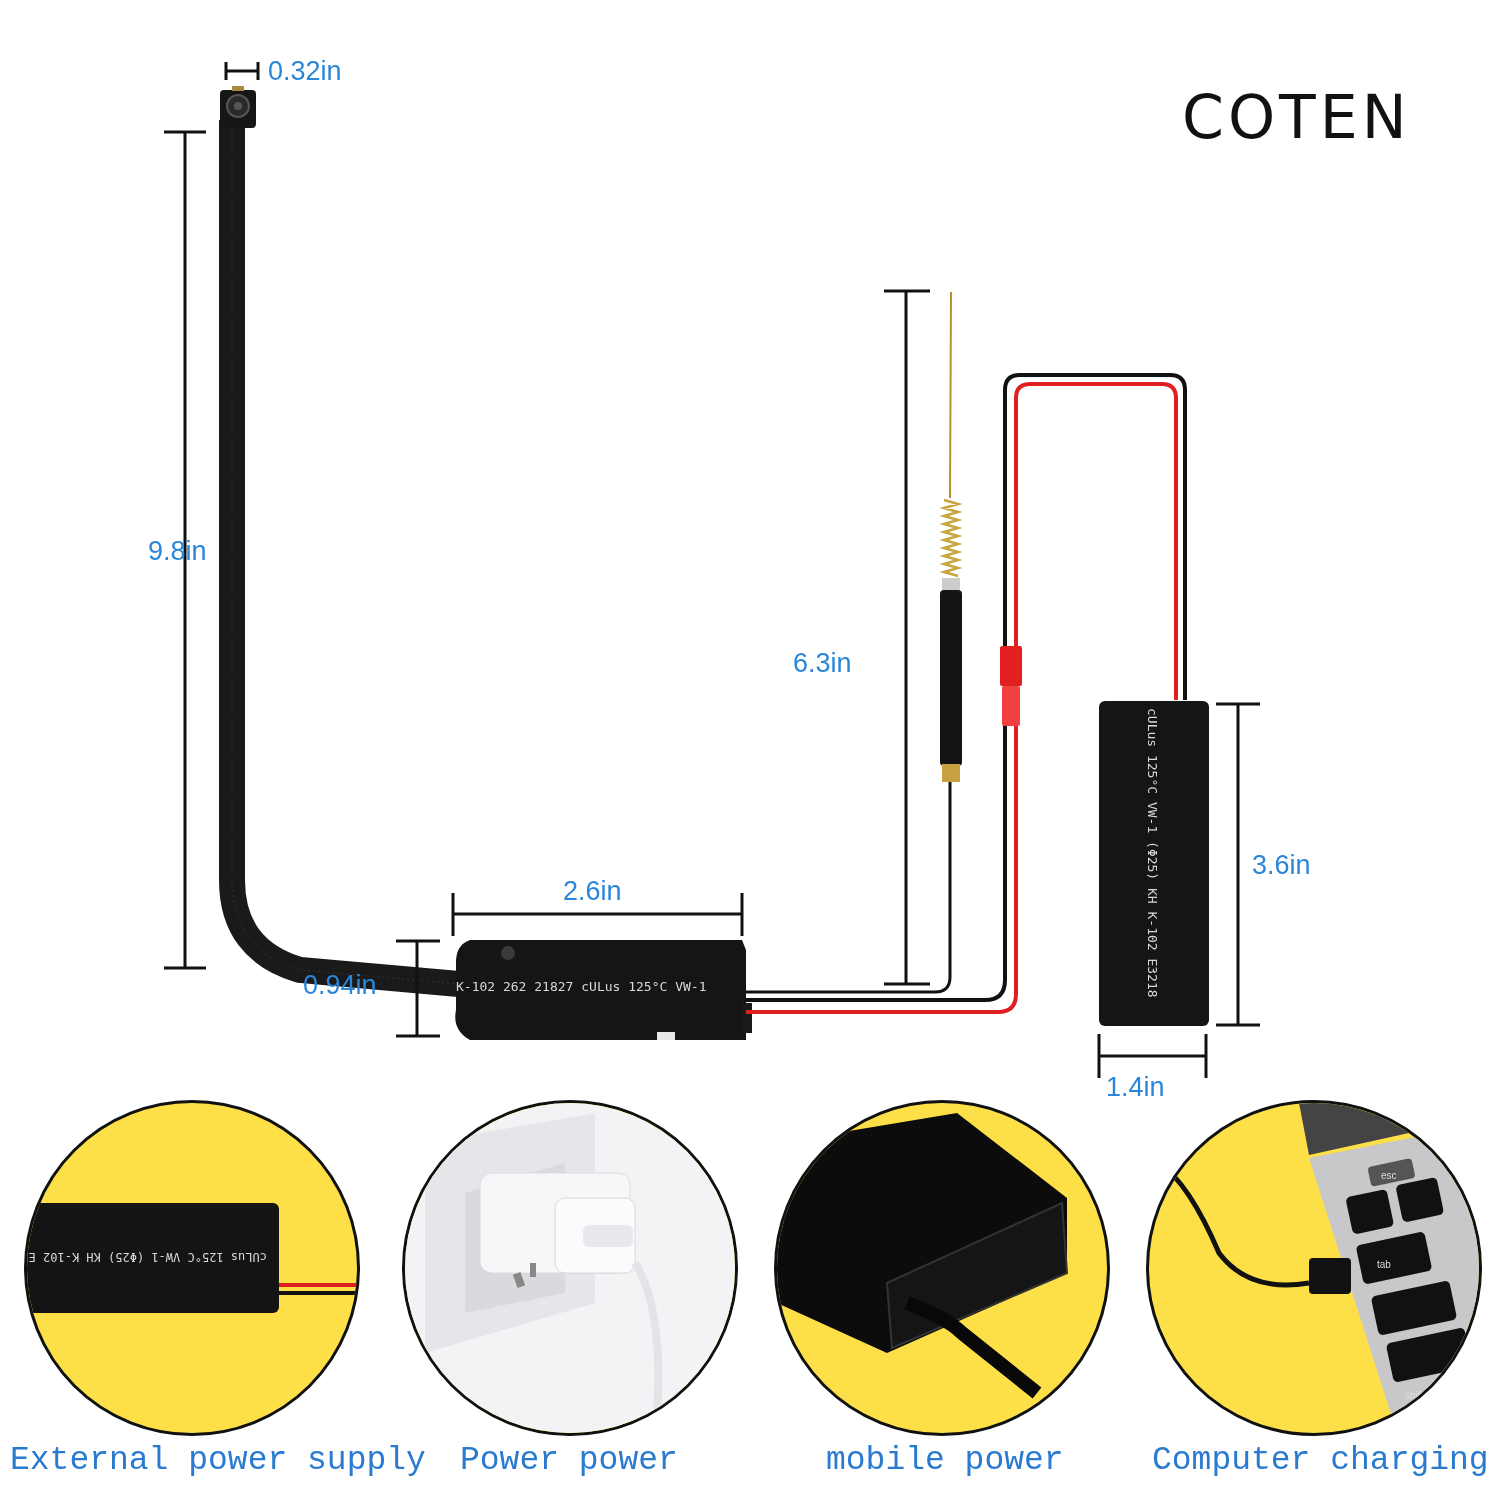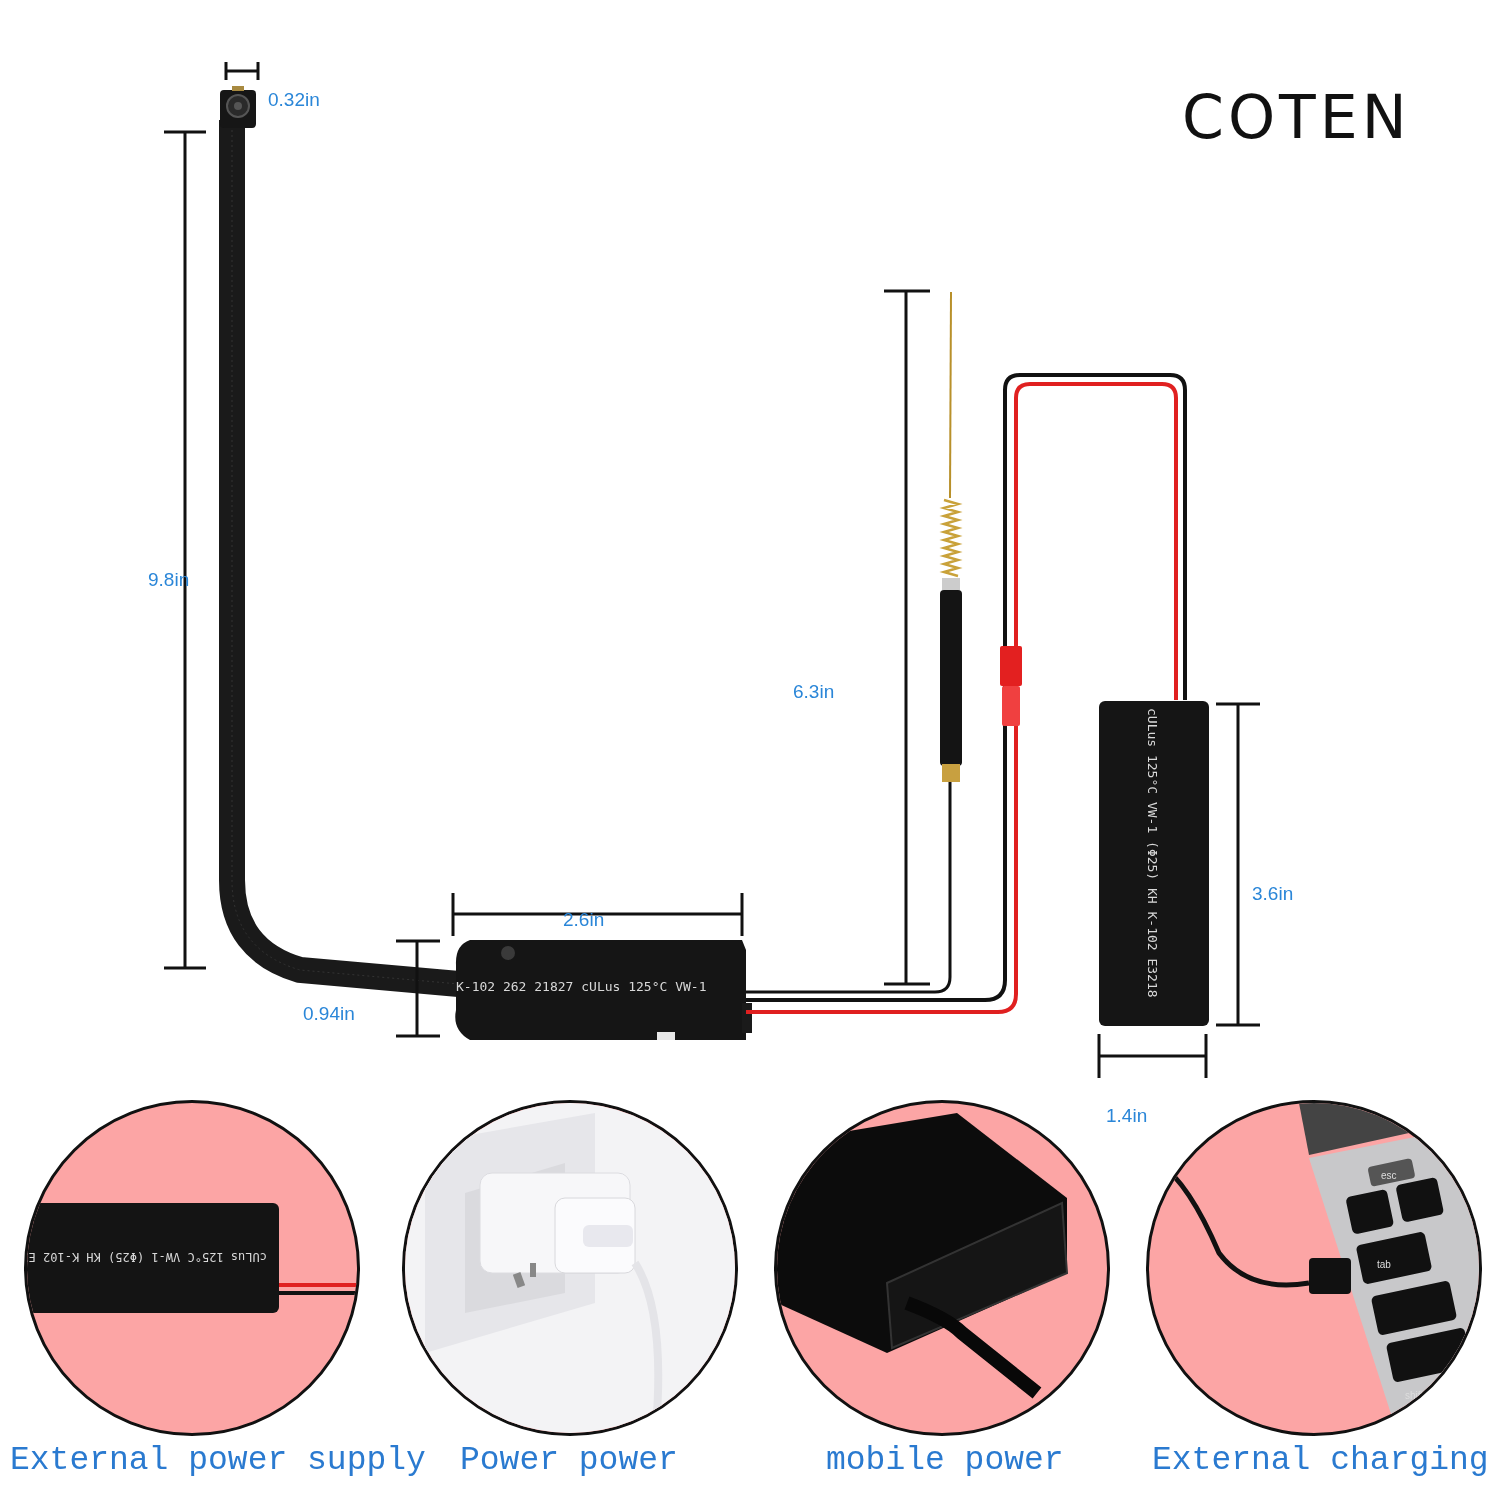--- a/index.html
+++ b/index.html
@@ -1,20 +1,20 @@
 <!DOCTYPE html>
 <html><head>
 <meta charset="utf-8">
 <style>
   html, body { margin:0; padding:0; background:#ffffff; }
   body { width:1500px; height:1500px; position:relative; overflow:hidden; font-family:"Liberation Sans", sans-serif; }
-  .dim-label { position:absolute; color:#2a86d8; font-size:19px; font-family:"Liberation Sans", sans-serif; white-space:nowrap;margin-top:33px; }
+  .dim-label { position:absolute; color:#2a86d8; font-size:27px; font-family:"Liberation Sans", sans-serif; white-space:nowrap; }
   .brand { position:absolute; left:1182px; top:82px; font-family:"DejaVu Sans", sans-serif; font-size:60px; letter-spacing:4px; color:#111; font-weight:400; }
   .caption { position:absolute; color:#2a7ad0; font-size:33px; font-family:Liberation Mono, monospace; white-space:nowrap; }
-  .circle { position:absolute; width:336px; height:336px; border-radius:50%; border:3px solid #111; overflow:hidden; background:#fca5a5; box-sizing:border-box; }
+  .circle { position:absolute; width:336px; height:336px; border-radius:50%; border:3px solid #111; overflow:hidden; background:#fde047; box-sizing:border-box; }
   .print { fill:#d8d8d8; font-family:"DejaVu Sans Mono", monospace; }
   svg { position:absolute; left:0; top:0; }
 </style>
 </head>
 <body>
 
 <svg width="1500" height="1500" viewBox="0 0 1500 1500">
 
   <g>
     <path d="M232 120 L232 880 Q232 950 300 970 L470 985" fill="none" stroke="#1a1a1a" stroke-width="26" stroke-linecap="butt"></path>
@@ -156,13 +156,13 @@
     <text x="228" y="165" font-size="10" fill="#ddd" font-family="Liberation Sans, sans-serif">tab</text>
     <text x="256" y="296" font-size="10" fill="#ddd" font-family="Liberation Sans, sans-serif">shift</text>
     <rect x="160" y="155" width="42" height="36" rx="4" fill="#111"></rect>
     <path d="M160 180 Q100 190 70 150 Q40 80 10 60" fill="none" stroke="#111" stroke-width="5"></path>
   </svg>
 </div>
 
 <div class="caption" style="left:10px;top:1442px;">External power supply</div>
 <div class="caption" style="left:460px;top:1442px;">Power power</div>
 <div class="caption" style="left:826px;top:1442px;">mobile power</div>
-<div class="caption" style="left:1152px;top:1442px;">External charging</div>
+<div class="caption" style="left:1152px;top:1442px;">Computer charging</div>
 
 </body></html>

